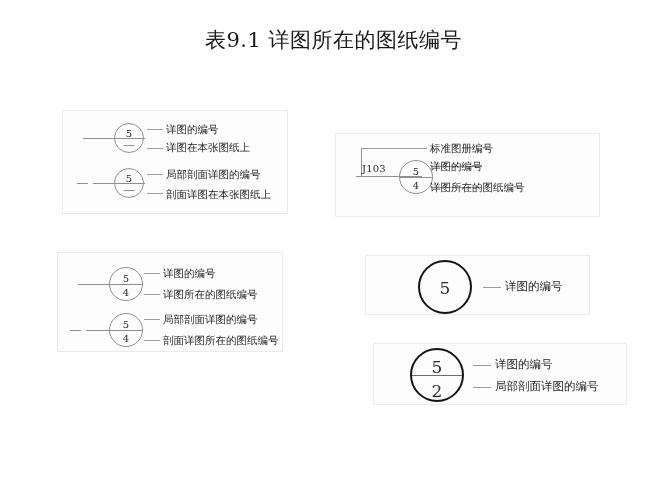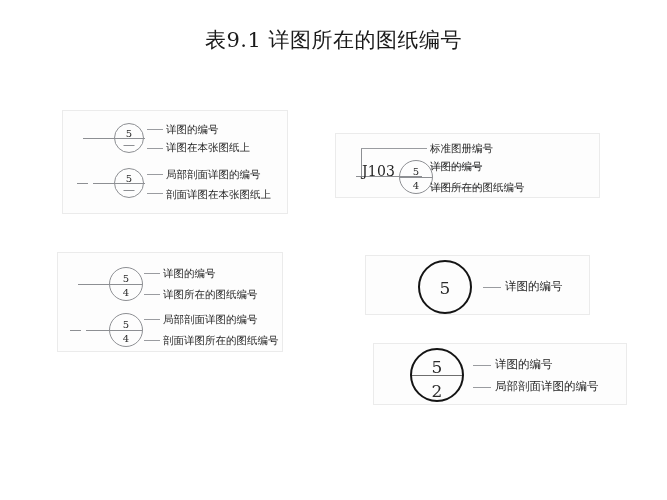--- a/index.html
+++ b/index.html
@@ -107,21 +107,21 @@
   .cap {
     position: absolute;
     font-family: "DejaVu Serif", "Liberation Serif", serif;
     font-size: 10.5px;
     color: #1f1f1f;
     white-space: nowrap;
     line-height: 1;
   }
   .cap.mono {
     font-family: "DejaVu Serif", "Liberation Serif", serif;
-    font-size: 14px;
+    font-size: 10px;
     letter-spacing: 0.2px;
   }
   .cap.big {
     font-size: 11.5px;
   }
 </style>
 </head>
 <body>
 
 <div id="page-title">表9.1 详图所在的图纸编号</div>
@@ -151,21 +151,21 @@
     <span class="dash-bot"></span>
   </div>
 
   <div class="leader" style="left:84px; top:63px; width:16px;"></div>
   <div class="cap" style="left:103px; top:58px;">局部剖面详图的编号</div>
 
   <div class="leader" style="left:84px; top:82px; width:16px;"></div>
   <div class="cap" style="left:103px; top:78px;">剖面详图在本张图纸上</div>
 </div>
 
-<div class="panel" style="left:335px; top:133px; width:265px; height:65px;">
+<div class="panel" style="left:335px; top:133px; width:265px; height:84px;">
 
   <div class="hline" style="left:20px; top:42px; width:66px;"></div>
 
   <div class="vline" style="left:25px; top:14px; height:28px;"></div>
 
   <div class="leader" style="left:25px; top:14px; width:66px;"></div>
   <div class="cap" style="left:94px; top:9px;">标准图册编号</div>
 
   <div class="cap mono" style="left:26px; top:30px;">J103</div>
 

